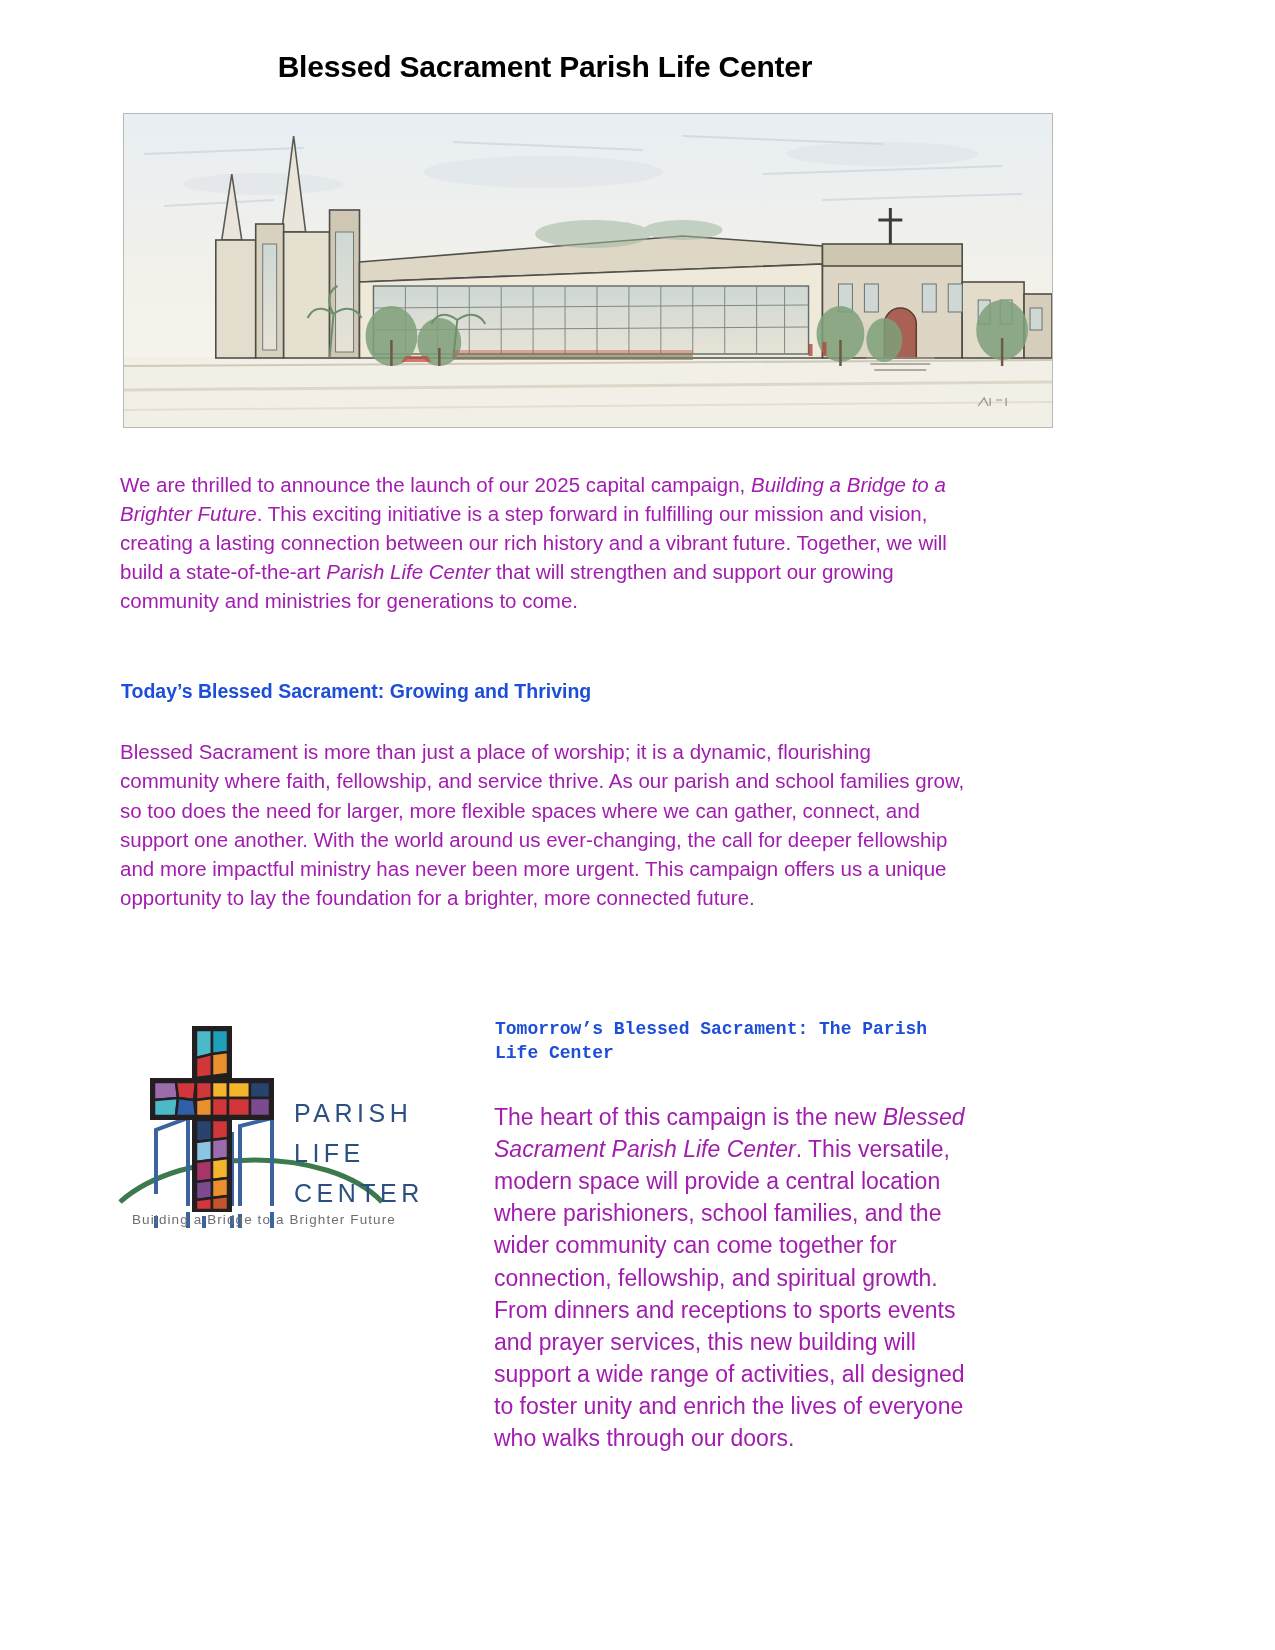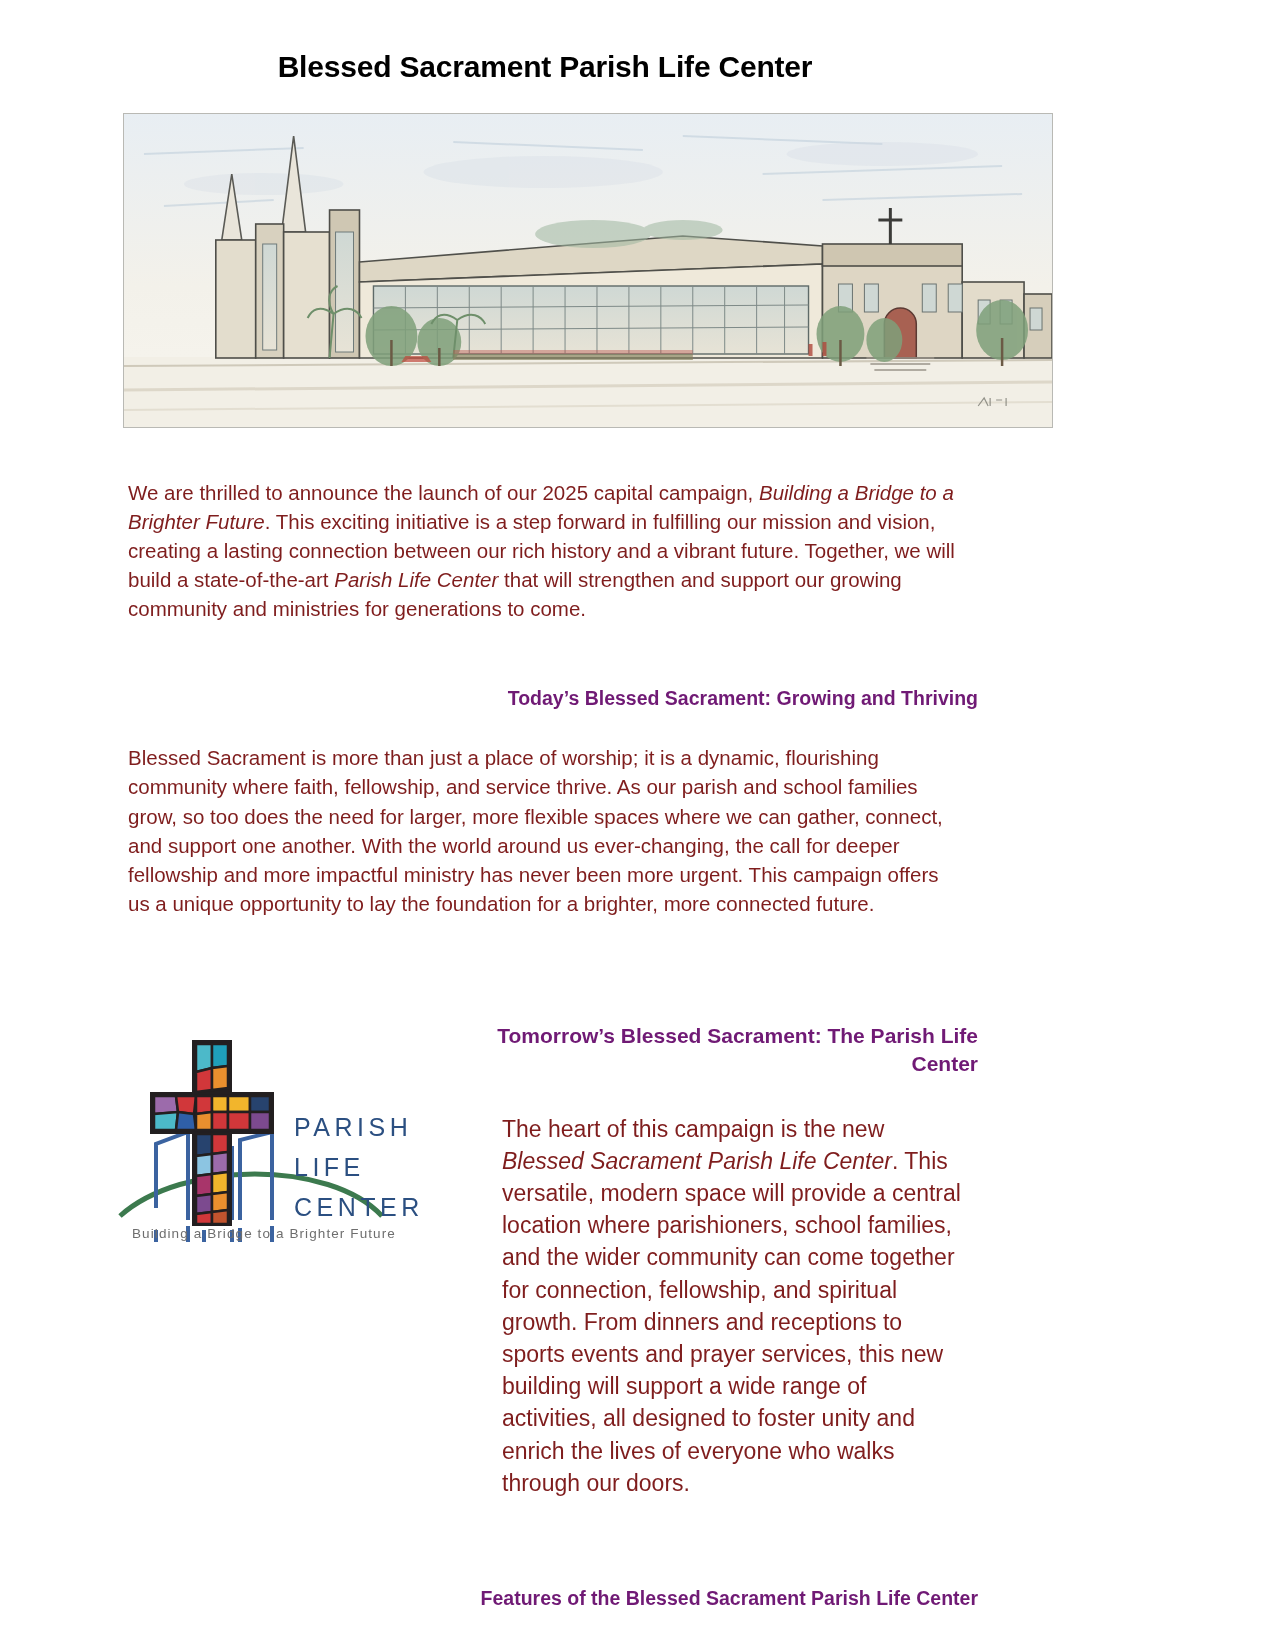--- a/index.html
+++ b/index.html
@@ -47,33 +47,32 @@
     overflow: hidden;
     position: relative;
     background: #fdfdfa;
   }
   .hero-svg { display:block; width: 100%; height: 100%; }
 
   
   .body-p {
     font-size: 20.5px;
     line-height: 1.42;
-    margin: 16px;
-    color: #7f1d1d;
+    margin: 8px;
+    color: #a21caf;
     text-align: left;
   }
   .body-p em { font-style: italic; }
 
   .sec-heading {
     font-size: 19.5px;
     font-weight: bold;
-    margin: 0;
+    margin: 9px;
     line-height: 1.35;
-    color: #701a75;
-    text-align: right;
+    color: #1d4ed8;
   }
 
   .gap-intro { height: 34px; }
   .gap-1 { height: 46px; }
   .gap-2 { height: 16px; }
   .gap-3 { height: 70px; }
   .gap-4 { height: 18px; }
 
   
   .two-col {
@@ -85,21 +84,21 @@
     width: 360px;
     flex: 0 0 360px;
     padding-top: 8px;
   }
   .col-text {
     flex: 1 1 auto;
     padding-left: 14px;
     padding-top: 10px;
   }
   .col-text .body-p { font-size: 23px; line-height: 1.40; }
-  .col-text .sec-heading { font-size: 21px; }
+  .col-text .sec-heading { font-size: 18px; font-family: Liberation Mono, monospace; }
   .logo-svg { display: block; width: 348px; height: 222px; }
 
   
   .bottom-block { margin-top: 0; }
 </style>
 </head>
 <body>
 
 <div class="page">
 
@@ -332,17 +331,16 @@
     <div class="col-text">
       <h2 class="sec-heading">Tomorrow’s Blessed Sacrament: The Parish Life Center</h2>
       <div class="gap-4"></div>
       <p class="body-p"><span>The heart of this campaign is the new </span><em>Blessed Sacrament Parish Life Center</em><span>. This versatile, modern space will provide a central location where parishioners, school families, and the wider community can come together for connection, fellowship, and spiritual growth. From dinners and receptions to sports events and prayer services, this new building will support a wide range of activities, all designed to foster unity and enrich the lives of everyone who walks through our doors.</span></p>
     </div>
   </div>
 
   <div class="gap-3"></div>
 
   <div class="bottom-block">
-    <h2 class="sec-heading">Features of the Blessed Sacrament Parish Life Center</h2>
     <div class="gap-2"></div>
   </div>
 
 </div>
 
 </body></html>

